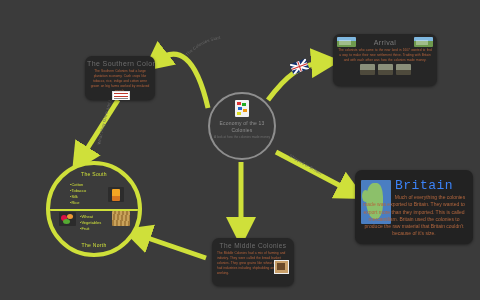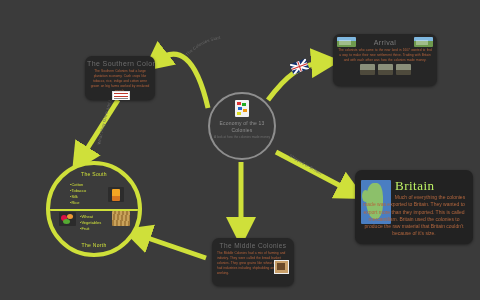--- a/index.html
+++ b/index.html
@@ -85,22 +85,22 @@
     position:absolute;left:5px;top:3px;width:17px;height:36px;
     background:#8cc06a;
     border-radius:46% 38% 40% 52%;
   }
   .brit-map .land2{
     position:absolute;left:1px;top:10px;width:7px;height:12px;
     background:#8cc06a;border-radius:50%;
   }
   #card-britain .brit-title{
     position:absolute;left:40px;top:8px;
-    color:#bef264;font-size:13px;letter-spacing:.5px;
-    font-family:Liberation Serif, serif;
+    color:#3b82f6;font-size:13px;letter-spacing:.5px;
+    font-family:Liberation Mono, monospace;
   }
   #card-britain .brit-body{
     position:absolute;left:6px;top:24px;width:106px;
     color:#b4673e;font-size:5px;line-height:1.45;text-align:center;
     text-indent:32px;
   }
 
   
   #card-middle{left:212px;top:238px;width:82px;height:48px;}
   #card-middle .ttl{font-size:6.5px;padding-top:4px;}

